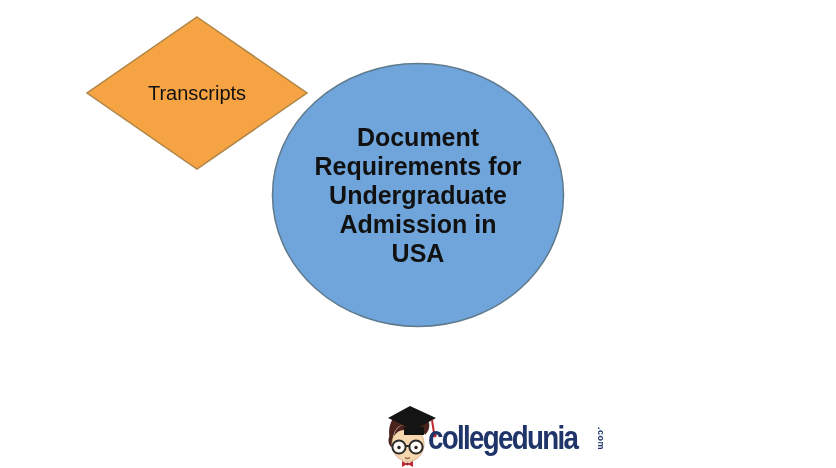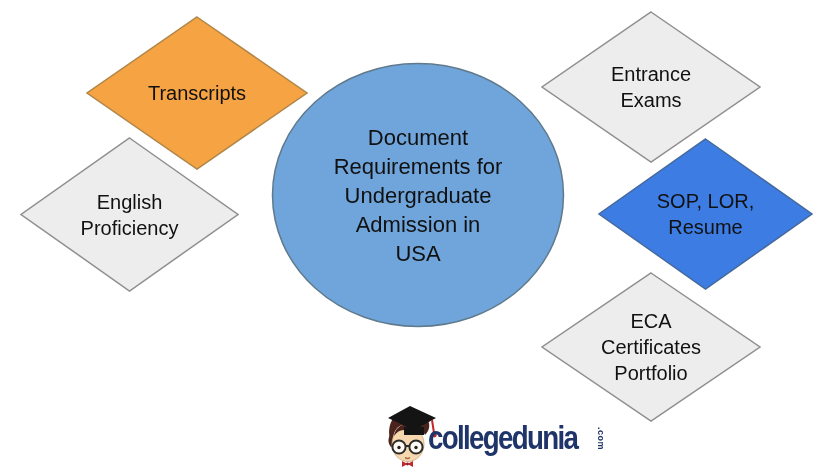--- a/index.html
+++ b/index.html
@@ -25,21 +25,21 @@
   
   #n-transcripts { left: 86px;  top: 16px;  width: 222px; height: 154px; }
   #n-english     { left: 20px;  top: 137px; width: 219px; height: 155px; }
   #n-finances    { left: 87px;  top: 270px; width: 221px; height: 150px; }
   #n-entrance    { left: 541px; top: 11px;  width: 220px; height: 152px; }
   #n-sop         { left: 598px; top: 138px; width: 215px; height: 152px; }
   #n-eca         { left: 541px; top: 272px; width: 220px; height: 150px; }
   
   #center-node   { left: 271px; top: 62px;  width: 294px; height: 266px; }
   #center-node .label {
-    font-size: 22px; font-weight: normal; line-height: 29px;
+    font-size: 25px; font-weight: bold; line-height: 29px;
     padding: 0 26px;
   }
   
   .logo { position: absolute; left: 382px; top: 404px; width: 236px; height: 64px; }
   .logo .mascot { position: absolute; left: 0; top: 1px; }
   .logo .brand {
     position: absolute; left: 46px; top: 15px;
     font-size: 33px; font-weight: bold; letter-spacing: -2px;
     transform: scaleX(0.84); transform-origin: left center;
     color: #1F3468;
@@ -67,53 +67,24 @@
 USA</div>
   </div>
 
   <div class="node" id="n-transcripts">
     <svg width="222" height="154" viewBox="0 0 222 154">
       <polygon points="111,1 221,77 111,153 1,77" stroke-width="1.5" fill="#F6A443" stroke="#B08648"></polygon>
     </svg>
     <div class="label">Transcripts</div>
   </div>
 
-  <div class="node" id="n-english">
-    <svg width="219" height="155" viewBox="0 0 219 155">
-      <polygon points="109.5,1 218,77.5 109.5,154 1,77.5" stroke-width="1.5" fill="#EDEDED" stroke="#8F8F8F"></polygon>
-    </svg>
-    <div class="label">English
-Proficiency</div>
-  </div>
 
 
-  <div class="node" id="n-entrance">
-    <svg width="220" height="152" viewBox="0 0 220 152">
-      <polygon points="110,1 219,76 110,151 1,76" stroke-width="1.5" fill="#EDEDED" stroke="#8F8F8F"></polygon>
-    </svg>
-    <div class="label">Entrance
-Exams</div>
-  </div>
 
-  <div class="node" id="n-sop">
-    <svg width="215" height="152" viewBox="0 0 215 152">
-      <polygon points="107.5,1 214,76 107.5,151 1,76" stroke-width="1.5" fill="#3D7CE3" stroke="#44699E"></polygon>
-    </svg>
-    <div class="label">SOP, LOR,
-Resume</div>
-  </div>
 
-  <div class="node" id="n-eca">
-    <svg width="220" height="150" viewBox="0 0 220 150">
-      <polygon points="110,1 219,75 110,149 1,75" stroke-width="1.5" fill="#EDEDED" stroke="#8F8F8F"></polygon>
-    </svg>
-    <div class="label">ECA
-Certificates
-Portfolio</div>
-  </div>
 
   <div class="logo">
     <svg class="mascot" width="58" height="62" viewBox="0 0 58 62">
 
       <path d="M9,38 C3,20 12,5 28,6 C25,8 23,10 22,13 C31,6 44,9 47,18 C48,23 46,27 43,30 C41,23 36,19 29,21 C18,17 11,24 11,36 Z" fill="#4A241C"></path>
       <path d="M10,30 C6,30 5,38 9,42 L14,40 Z" fill="#4A241C"></path>
 
       <ellipse cx="26" cy="39" rx="16" ry="17.5" fill="#F6D7AE" stroke="#CBA77C" stroke-width="0.8"></ellipse>
 
       <path d="M12,31 C13,23 20,18 28,20 C36,18 42,23 43,29 C36,24 31,24 27,27 C22,23 16,25 12,31 Z" fill="#4A241C"></path>

